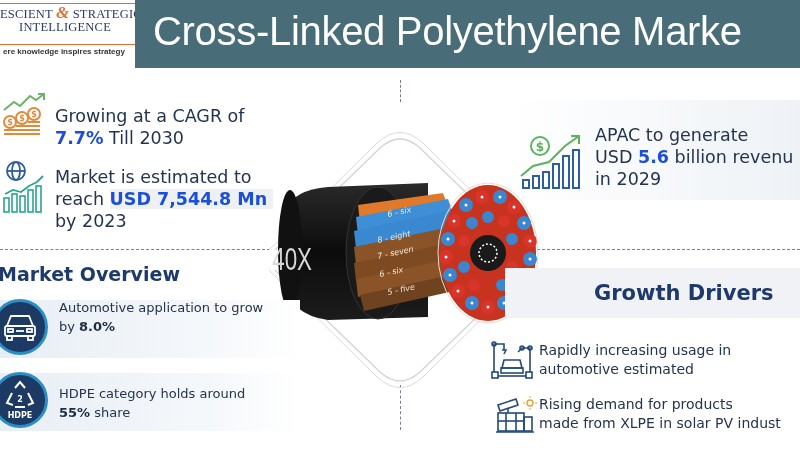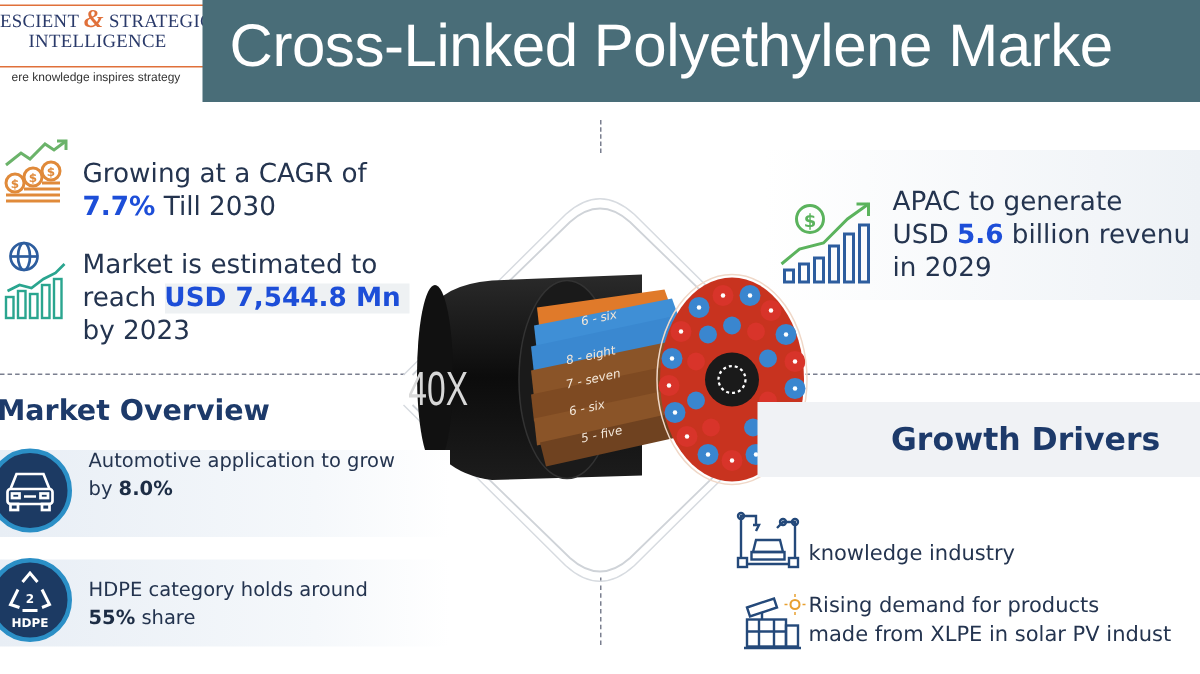--- a/index.html
+++ b/index.html
@@ -5,21 +5,21 @@
   * { box-sizing: border-box; margin: 0; padding: 0; }
   html, body { width: 800px; height: 449px; overflow: hidden; background: #ffffff; }
   body { position: relative; font-family: "DejaVu Sans", sans-serif; color: #1f3551; }
 
   .logo { position: absolute; left: 0; top: 0; width: 148px; height: 62px; background: #fff; }
   .logo .line { position: absolute; left: 0; right: 4px; height: 1px; background: #e0703a; }
   .logo .l1 { top: 3px; }
   .logo .l2 { top: 44px; }
   .logo .name { position: absolute; left: 0; top: 6px; width: 130px; text-align: center; font-family: "Liberation Serif", serif; font-size: 12.5px; line-height: 13px; color: #2a3a6a; letter-spacing: 0.2px; white-space: nowrap; }
   .logo .amp { color: #e0703a; font-size: 17px; font-style: italic; font-weight: bold; }
-  .logo .tag { position: absolute; left: 0; top: 47px; width: 128px; text-align: center; font-family: "Liberation Sans", sans-serif; font-size: 8px; color: #333; white-space: nowrap; }
+  .logo .tag { position: absolute; left: 0; top: 47px; width: 128px; text-align: center; font-family: "Liberation Sans", sans-serif; font-size: 8px; color: #333; white-space: nowrap; font-weight: bold; }
 
   .title-bar { position: absolute; left: 135px; top: 0; width: 665px; height: 68px; background: #496d78; }
   .title-bar .ttl { position: absolute; left: 18px; top: 9px; font-family: "Liberation Sans", sans-serif; font-size: 40px; color: #ffffff; white-space: nowrap; letter-spacing: -0.3px; }
 
   .stat { position: absolute; }
   .stat .txt { font-family: "DejaVu Sans", sans-serif; color: #24344f; font-size: 17.5px; line-height: 22px; white-space: nowrap; }
   .green { color: #1d4ed8; font-weight: bold; }
   .stat-cagr { left: 0; top: 92px; }
   .stat-cagr .txt { position: absolute; left: 55px; top: 3px; margin-top: 10px; }
   .stat-market { left: 0; top: 156px; }
@@ -302,22 +302,22 @@
         <circle cx="40" cy="8" r="2"></circle>
         <circle cx="32" cy="8" r="2"></circle>
       <path d="M12,28 L14,20 L30,20 L32,28 Z"></path>
         <rect x="11" y="28" width="22" height="5"></rect>
       <rect x="2" y="32" width="6" height="6"></rect>
         <rect x="36" y="32" width="6" height="6"></rect>
       <line x1="8" y1="36" x2="36" y2="36"></line>
     </g>
   </svg>
   <div class="txt" style="top:1px;">
-    <br>
-    <span>knowledge industry</span>
+    <span>Rapidly increasing usage in</span><br>
+    <span>automotive estimated</span>
   </div>
 </div>
 
 <div class="gd-item gd-item2">
   <svg style="position:absolute; left:4px; top:0;" width="44" height="40" viewBox="0 0 44 40">
     <g fill="none" stroke="#24497a" stroke-width="1.6">
       <path d="M4,10 L22,4 L24,10 L6,16 Z"></path>
         <line x1="14" y1="13" x2="14" y2="18"></line>
       <rect x="4" y="18" width="26" height="18"></rect>
       <line x1="4" y1="26" x2="30" y2="26"></line>

